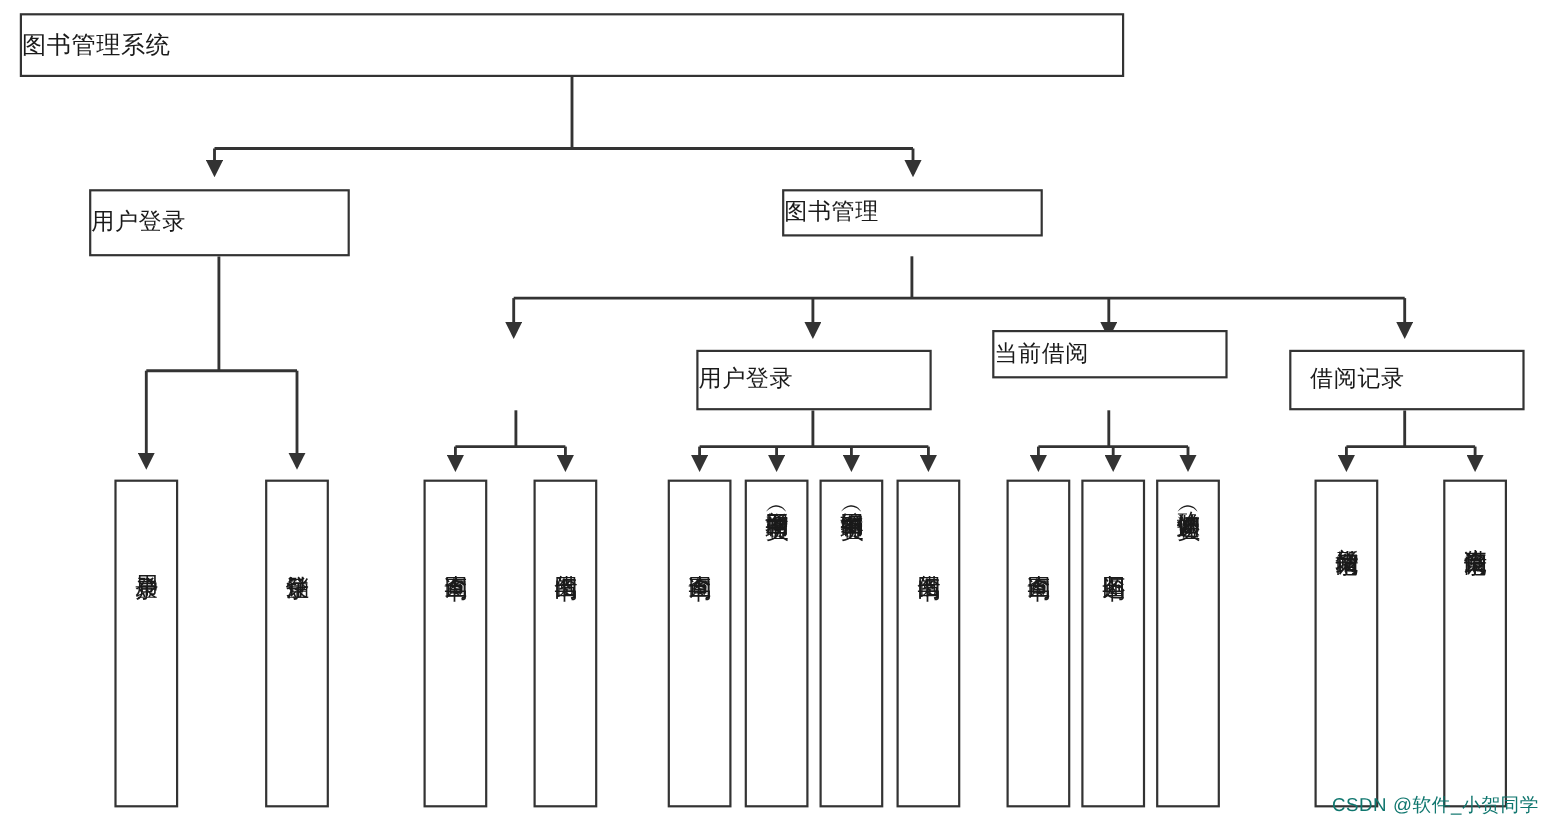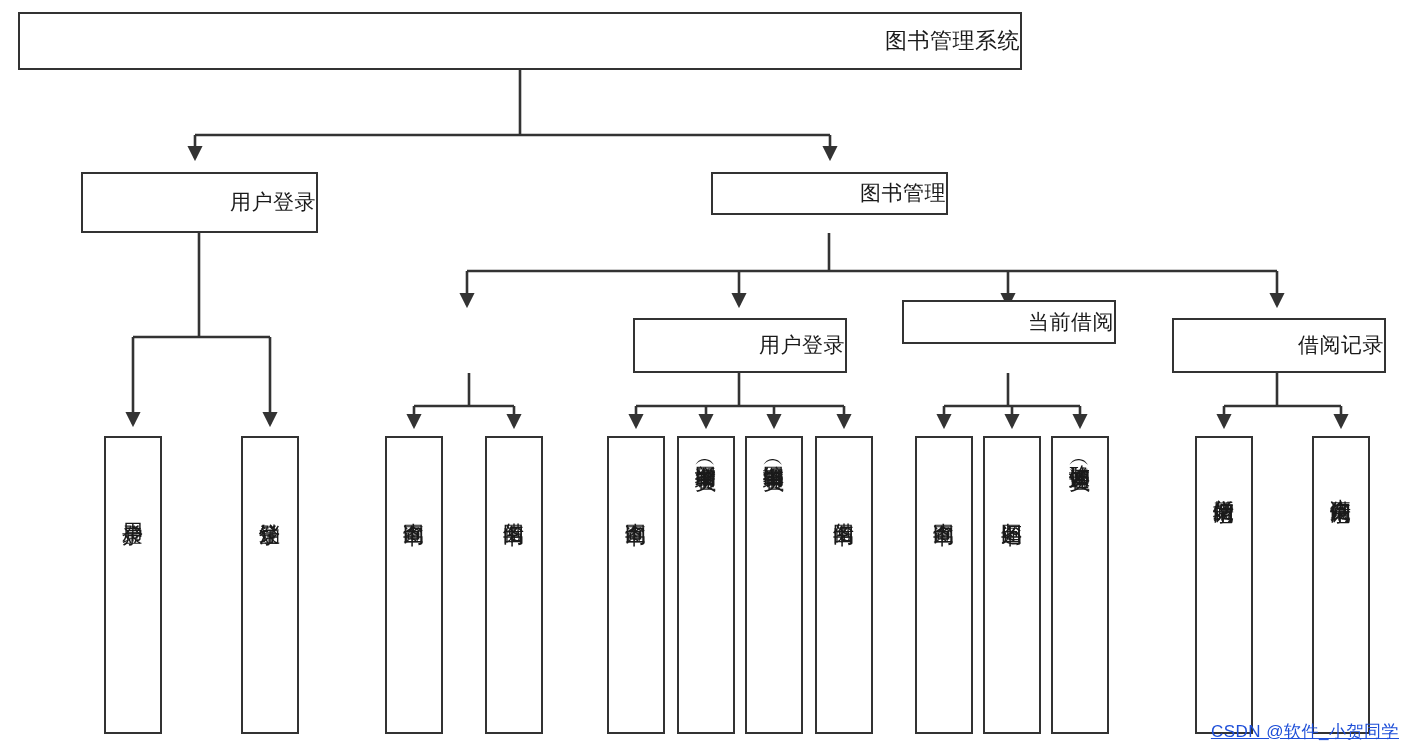--- a/index.html
+++ b/index.html
@@ -25,21 +25,21 @@
     height: 747px;
     pointer-events: none;
   }
   .node {
     position: absolute;
     box-sizing: border-box;
     background: #ffffff;
     border: 2px solid #333333;
     display: flex;
     align-items: center;
-    justify-content: flex-end;
+    justify-content: flex-start;
     color: #1a1a1a;
   }
   .node .label {
     display: block;
     text-align: center;
     line-height: 1.06;
     letter-spacing: 0.5px;
   }
   
   .node.horiz .label {
@@ -70,24 +70,23 @@
     margin-top: 4px;
   }
   .node.vert.midlow .label {
     margin-top: 38px;
   }
   .watermark {
     position: absolute;
     right: 6px;
     bottom: 4px;
     font-size: 17px;
-    color: #1d4ed8;
+    color: #0f766e;
     letter-spacing: 0.5px;
     white-space: nowrap;
-    text-decoration: underline;
   }
 </style>
 </head>
 <body>
 
 <div id="canvas">
 
   <svg class="links" viewBox="0 0 1405 747">
     <defs>
       <marker id="arrow" viewBox="0 0 10 10" refX="8" refY="5" markerWidth="6" markerHeight="6" orient="auto-start-reverse">
@@ -152,21 +151,21 @@
 
 
   <div class="node horiz" style="left:633px; top:318px; width:214px; height:55px;">
     <span class="label">用户登录</span>
   </div>
 
   <div class="node horiz" style="left:902px; top:300px; width:214px; height:44px;">
     <span class="label">当前借阅</span>
   </div>
 
-  <div class="node horiz" style="left:1172px; top:318px; width:214px; height:55px;">
+  <div class="node horiz" style="left:1172px; top:318px; width:214px; height:55px;padding-left:17px;">
     <span class="label">借阅记录</span>
   </div>
 
   <div class="node vert mid" style="left:104px; top:436px; width:58px; height:298px;">
     <span class="label">用户登录</span>
   </div>
 
   <div class="node vert mid" style="left:241px; top:436px; width:58px; height:298px;">
     <span class="label">注销登录</span>
   </div>

